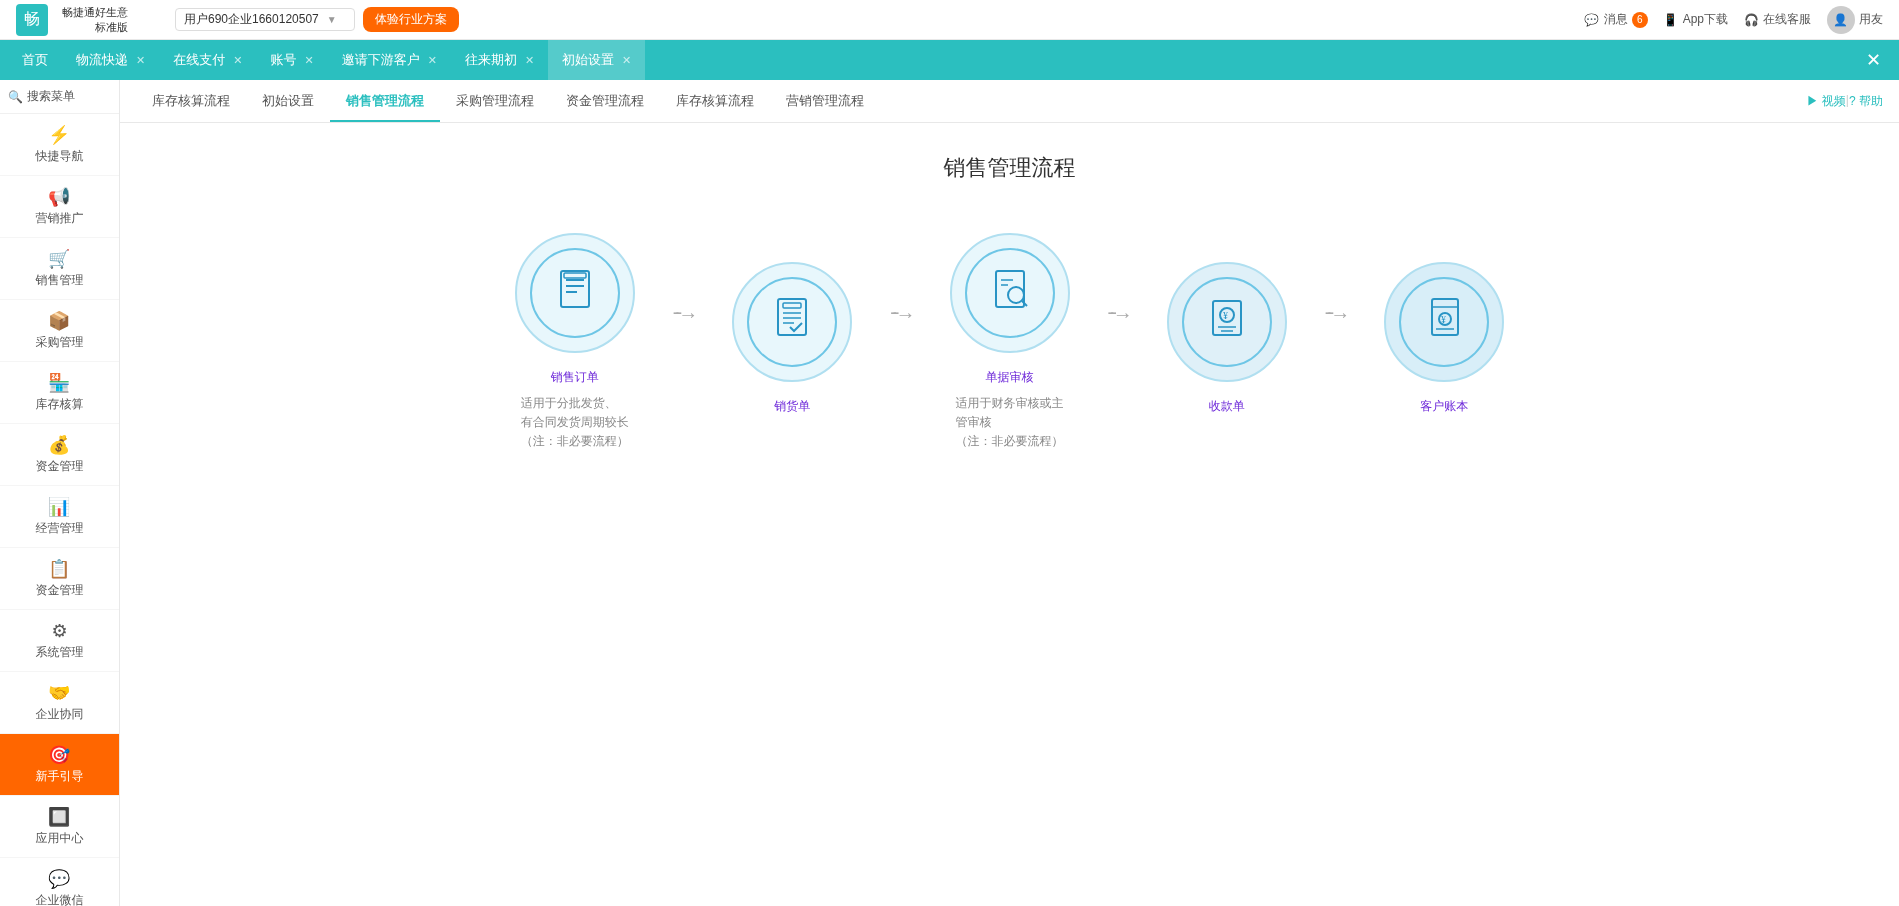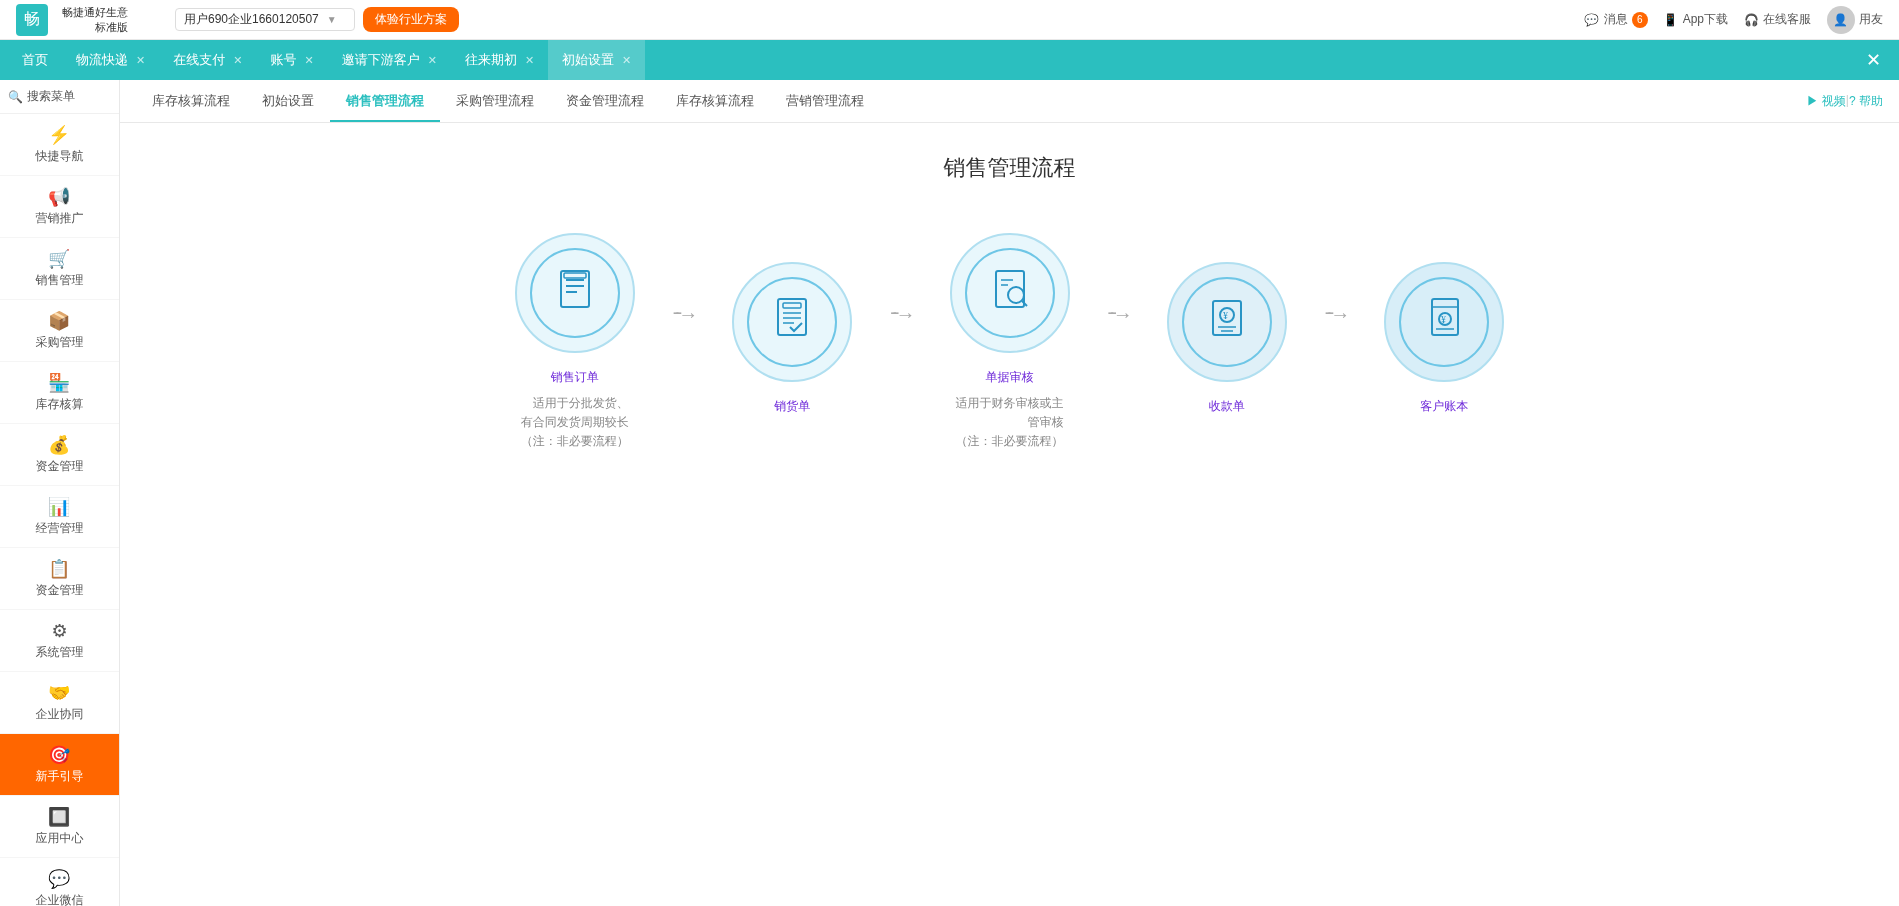--- a/index.html
+++ b/index.html
@@ -139,21 +139,21 @@
       margin-bottom: 16px;
       position: relative;
     }
     .flow-circle-inner {
       width: 90px; height: 90px; border-radius: 50%;
       border: 2px solid #6ec6e6;
       display: flex; align-items: center; justify-content: center;
     }
     .flow-icon { font-size: 36px; color: #2994c5; }
     .flow-step-name { font-size: 12px; color: #6d28d9; margin-bottom: 8px; font-weight: 500; }
-    .flow-step-desc { font-size: 12px; color: #888; text-align: right; line-height: 1.6; }
+    .flow-step-desc { font-size: 12px; color: #888; text-align: left; line-height: 1.6; }
     .flow-arrow {
       font-size: 20px; color: #aaa; margin: 0 8px;
       padding-bottom: 60px;
       letter-spacing: -4px;
     }
   </style>
 </head>
 <body>
 
 <div class="top-bar">

